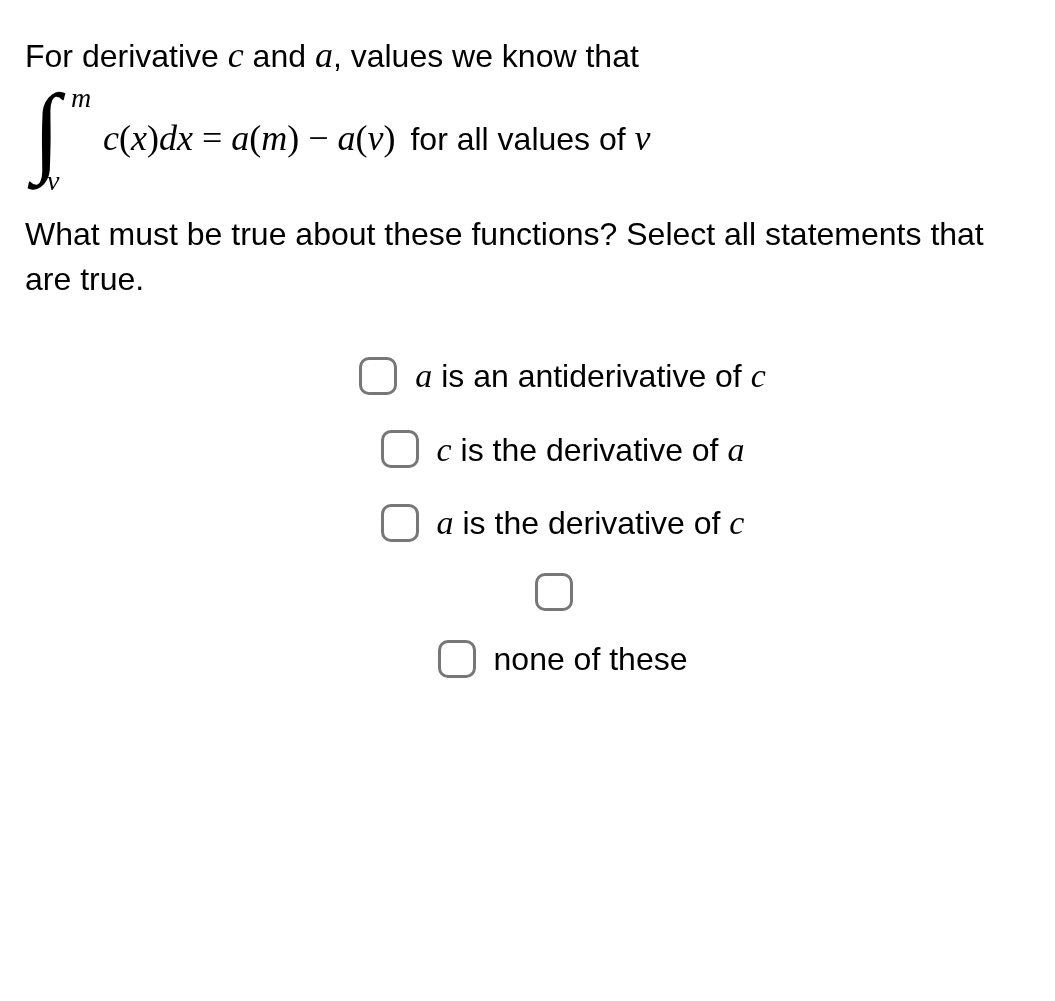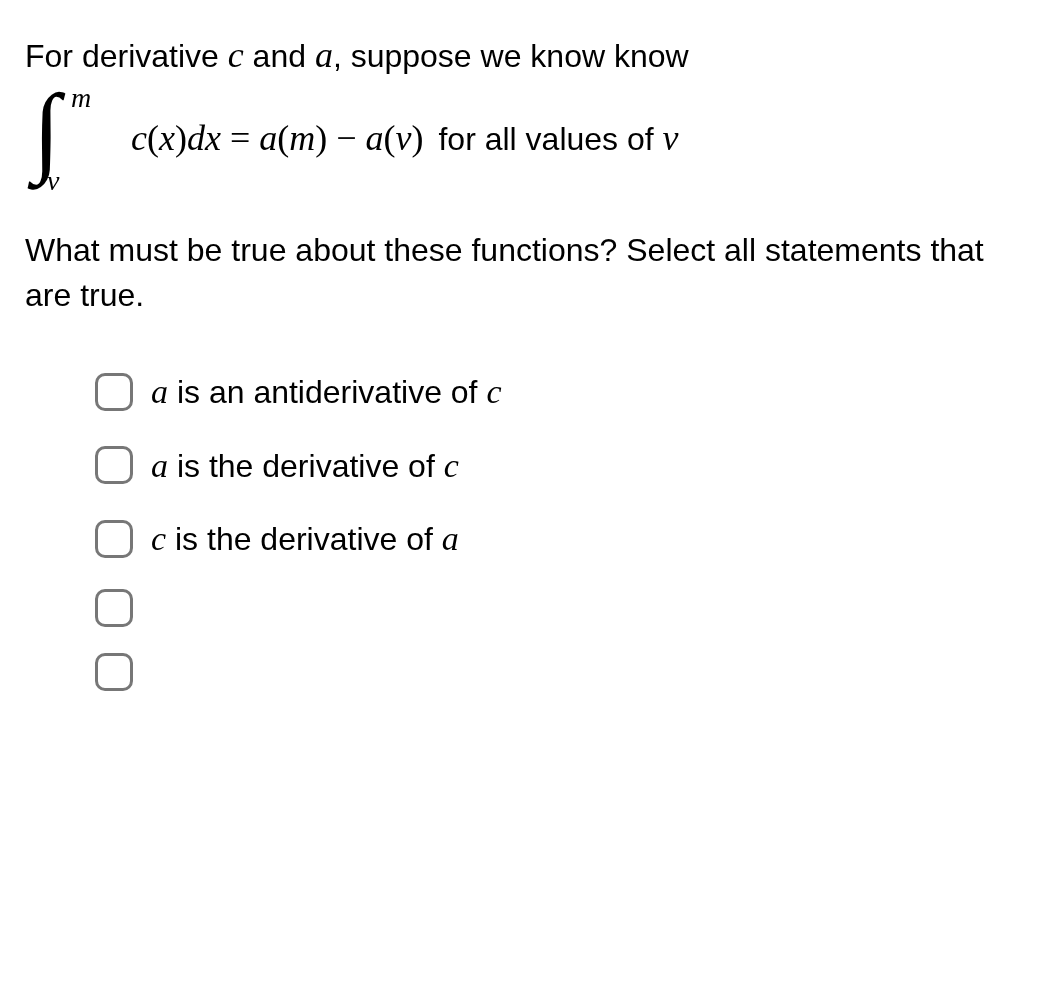--- a/index.html
+++ b/index.html
@@ -58,42 +58,42 @@
       position: absolute;
       bottom: -12px;
       left: 22px;
       font-family: 'Times New Roman', Times, serif;
       font-style: italic;
       font-size: 28px;
     }
     .integral-body {
       font-family: 'Times New Roman', Times, serif;
       font-size: 36px;
-      margin-left: 28px;
     }
     .tail-text {
       font-family: 'Segoe UI', Tahoma, Verdana, sans-serif;
       font-size: 32px;
       font-style: normal;
       margin-left: 6px;
     }
     .para {
       margin-bottom: 6px;
     }
     .question {
-      margin-top: 40px;
+      margin-top: 24px;
       margin-bottom: 50px;
     }
     .options {
       padding-left: 70px;
     }
     .option {
       display: flex;
       align-items: center;
       margin-bottom: 26px;
+      justify-content: center;
     }
     .checkbox {
       width: 38px;
       height: 38px;
       border: 3px solid #777;
       border-radius: 10px;
       margin-right: 18px;
       flex-shrink: 0;
       background: #fff;
     }
@@ -103,21 +103,21 @@
     .option-label .math-var {
       font-size: 34px;
     }
   </style>
 </head>
 <body>
 
 <div>
 
   <div class="para">
-    <span>For derivative </span><span class="math-var">c</span><span> and </span><span class="math-var">a</span><span>, suppose we know know</span>
+    <span>For derivative </span><span class="math-var">c</span><span> and </span><span class="math-var">a</span><span>, values we know that</span>
   </div>
 
   <div class="integral-row">
     <span class="integral-symbol">
       <span class="int-upper">m</span>
       <span class="int-sign">∫</span>
       <span class="int-lower">v</span>
     </span>
     <span class="integral-body">
       <span class="math-var">c</span><span class="math-roman">(</span><span class="math-var">x</span><span class="math-roman">)</span><span class="math-var">d</span><span class="math-var">x</span><span class="math-roman"> = </span><span class="math-var">a</span><span class="math-roman">(</span><span class="math-var">m</span><span class="math-roman">)</span><span class="math-roman"> − </span><span class="math-var">a</span><span class="math-roman">(</span><span class="math-var">v</span><span class="math-roman">)</span><span class="tail-text"> for all values of </span><span class="math-var">v</span>
@@ -134,34 +134,37 @@
     <div class="option">
       <div class="checkbox"></div>
       <div class="option-label">
         <span class="math-var">a</span><span> is an antiderivative of </span><span class="math-var">c</span>
       </div>
     </div>
 
     <div class="option">
       <div class="checkbox"></div>
       <div class="option-label">
-        <span class="math-var">a</span><span> is the derivative of </span><span class="math-var">c</span>
+        <span class="math-var">c</span><span> is the derivative of </span><span class="math-var">a</span>
       </div>
     </div>
 
     <div class="option">
       <div class="checkbox"></div>
       <div class="option-label">
-        <span class="math-var">c</span><span> is the derivative of </span><span class="math-var">a</span>
+        <span class="math-var">a</span><span> is the derivative of </span><span class="math-var">c</span>
       </div>
     </div>
 
     <div class="option">
       <div class="checkbox"></div>
     </div>
 
     <div class="option">
       <div class="checkbox"></div>
+      <div class="option-label">
+        <span>none of these</span>
+      </div>
     </div>
 
   </div>
 
 </div>
 
 </body></html>

